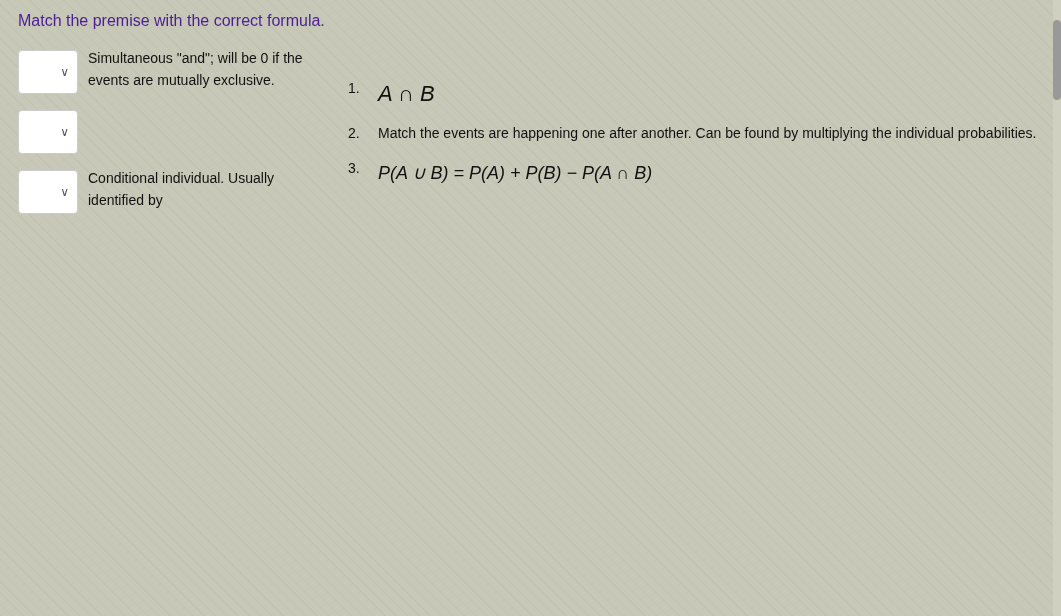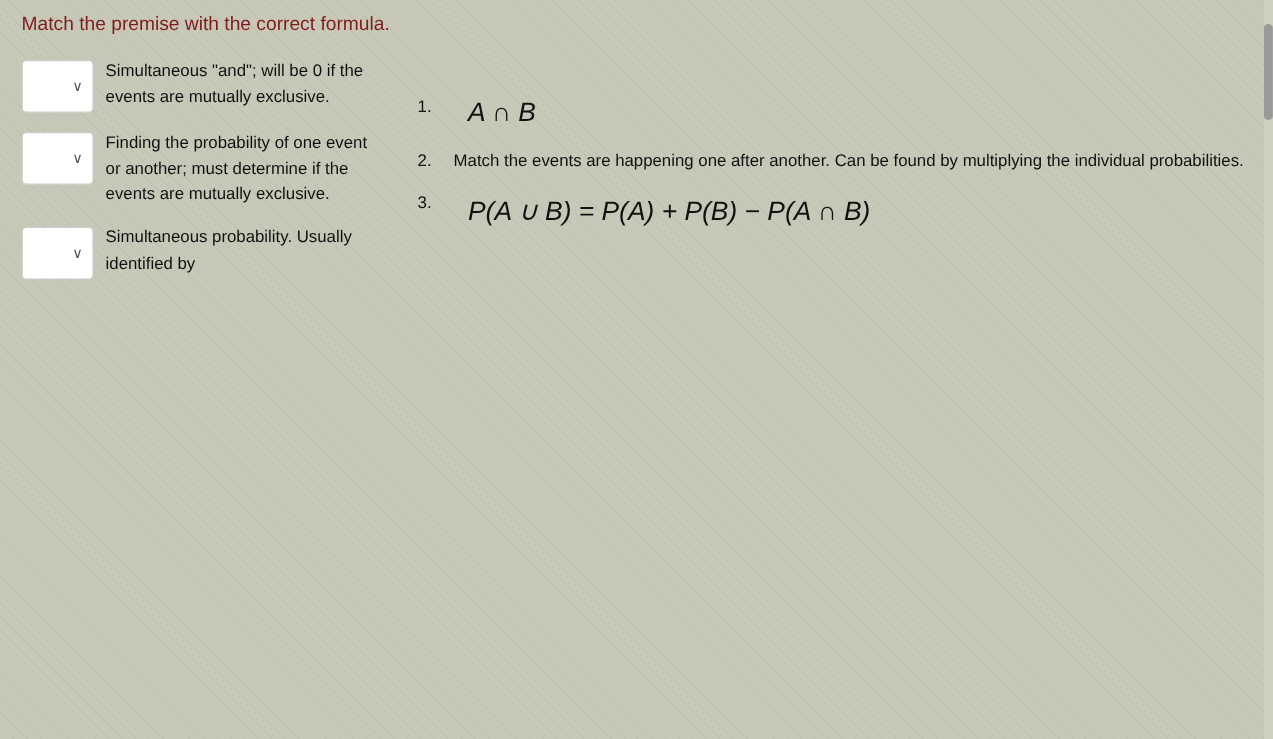--- a/index.html
+++ b/index.html
@@ -17,21 +17,21 @@
       min-height: 616px;
       padding: 12px 18px;
       color: #111;
       font-size: 14px;
     }
 
     .page-title {
       font-size: 16px;
       font-weight: 500;
       margin-bottom: 18px;
-      color: #7f1d1d;
+      color: #4c1d95;
     }
 
     .main-layout {
       display: flex;
       gap: 30px;
     }
 
     .left-column {
       width: 300px;
       display: flex;
@@ -96,25 +96,24 @@
     .formula-content {
       font-size: 14px;
       line-height: 1.55;
     }
 
     .formula-math {
       font-size: 22px;
       font-style: italic;
       margin-top: 2px;
       line-height: 1.3;
-      margin-left: 12px;
     }
 
     .formula-math-large {
-      font-size: 22px;
+      font-size: 18px;
       margin-top: 4px;
     }
 
     .scrollbar-right {
       position: fixed;
       right: 0;
       top: 0;
       width: 8px;
       height: 616px;
       background: #d0d0c0;
@@ -140,28 +139,27 @@
       <div class="dropdown-box">
         <span class="dropdown-arrow">∨</span>
       </div>
       <div class="premise-text">Simultaneous "and"; will be 0 if the events are mutually exclusive.</div>
     </div>
 
     <div class="premise-item">
       <div class="dropdown-box">
         <span class="dropdown-arrow">∨</span>
       </div>
-      <div class="premise-text">Finding the probability of one event or another; must determine if the events are mutually exclusive.</div>
     </div>
 
     <div class="premise-item">
       <div class="dropdown-box">
         <span class="dropdown-arrow">∨</span>
       </div>
-      <div class="premise-text">Simultaneous probability. Usually identified by</div>
+      <div class="premise-text">Conditional individual. Usually identified by</div>
     </div>
 
   </div>
 
   <div class="right-column">
 
     <div class="formula-item">
       <div class="formula-number">1.</div>
       <div class="formula-content">
         <div class="formula-math">A ∩ B</div>

